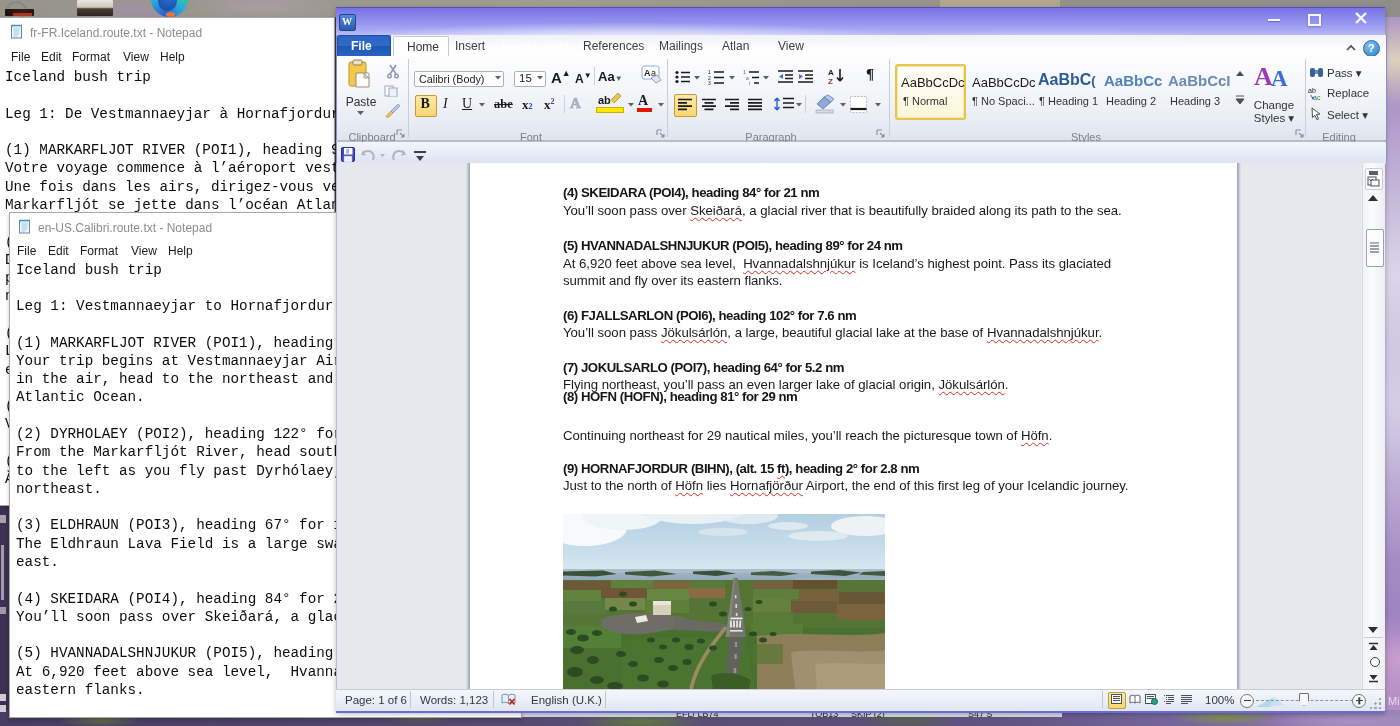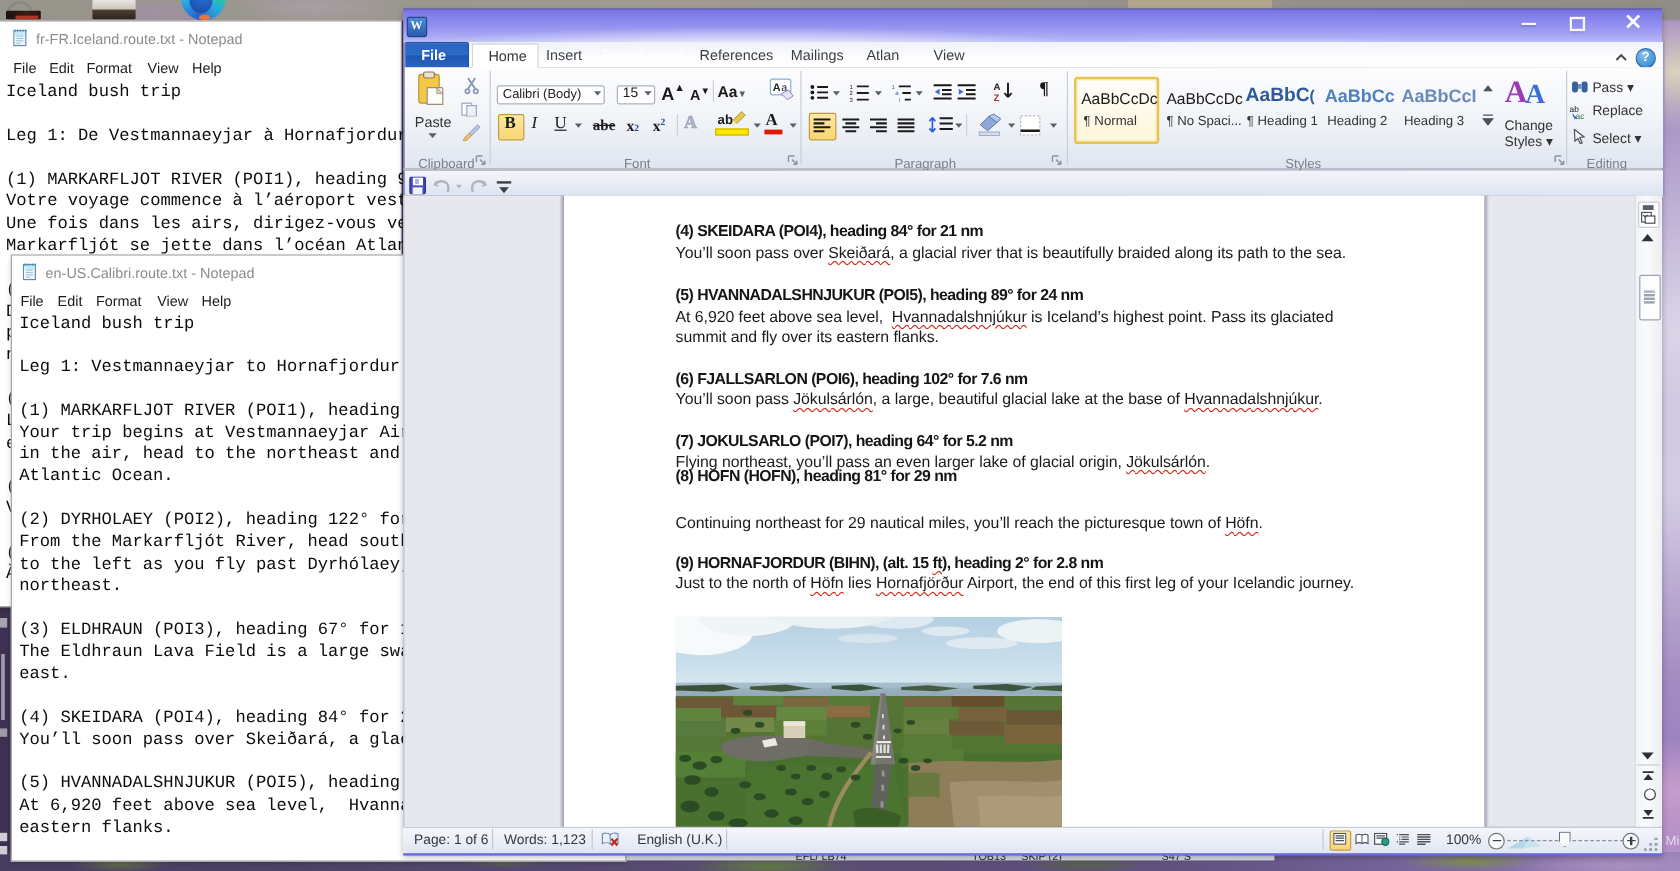--- a/index.html
+++ b/index.html
@@ -61,21 +61,21 @@
 <div class="abs" style="left:940px;top:0;width:120px;height:7px;background:#b3a68c;z-index:2;"></div>
 
 <div class="abs" style="left:0;top:515px;width:6px;height:8px;background:rgba(255,255,255,.55);z-index:2;"></div>
 <div class="abs" style="left:1px;top:545px;width:3px;height:55px;background:rgba(230,225,240,.6);z-index:2;"></div>
 <div class="abs" style="left:0;top:607px;width:6px;height:7px;background:rgba(255,255,255,.5);z-index:2;"></div>
 <div class="abs" style="left:0;top:694px;width:6px;height:7px;background:rgba(255,255,255,.75);z-index:2;"></div>
 <div class="abs" style="left:0;top:705px;width:6px;height:7px;background:rgba(255,255,255,.75);z-index:2;"></div>
 <div class="abs" style="left:1388px;top:695px;width:12px;height:13px;color:rgba(255,255,255,.65);font-size:11px;z-index:2;overflow:hidden;">Mic</div>
 
 <div class="abs" style="left:522px;top:703px;width:540px;height:14px;background:#d6d9e2;z-index:12;">
-  <div class="abs" style="left:141px;top:6px;width:66px;height:8px;color:#23262c;font-size:9px;overflow:hidden;filter:blur(.3px);">EFL/ LB74</div>
+  <div class="abs" style="left:154px;top:6px;width:66px;height:8px;color:#23262c;font-size:9px;overflow:hidden;filter:blur(.3px);">EFL/ LB74</div>
   <div class="abs" style="left:288px;top:6px;width:30px;height:8px;color:#23262c;font-size:9px;overflow:hidden;filter:blur(.3px);">TOB13</div>
   <div class="abs" style="left:329px;top:6px;width:52px;height:8px;color:#23262c;font-size:9px;overflow:hidden;filter:blur(.3px);">SKIP (2)</div>
   <div class="abs" style="left:446px;top:6px;width:38px;height:8px;color:#23262c;font-size:9px;overflow:hidden;filter:blur(.3px);">S47 S</div>
 </div>
 
 <div id="np1" class="abs np" style="left:-1px;top:17px;width:334px;height:487px;z-index:10;">
   <svg class="abs" style="left:11px;top:6px;" width="12" height="15" viewBox="0 0 12 15">
     <rect x="0.5" y="1.5" width="10" height="12.5" fill="#eafaff" stroke="#6a86a0" stroke-width="1"></rect>
     <rect x="1.5" y="2.5" width="8" height="3" fill="#bfeef8"></rect>
     <path d="M1 1.5 L11 1.5" stroke="#4a96c8" stroke-width="2" stroke-dasharray="1.2 1"></path>

